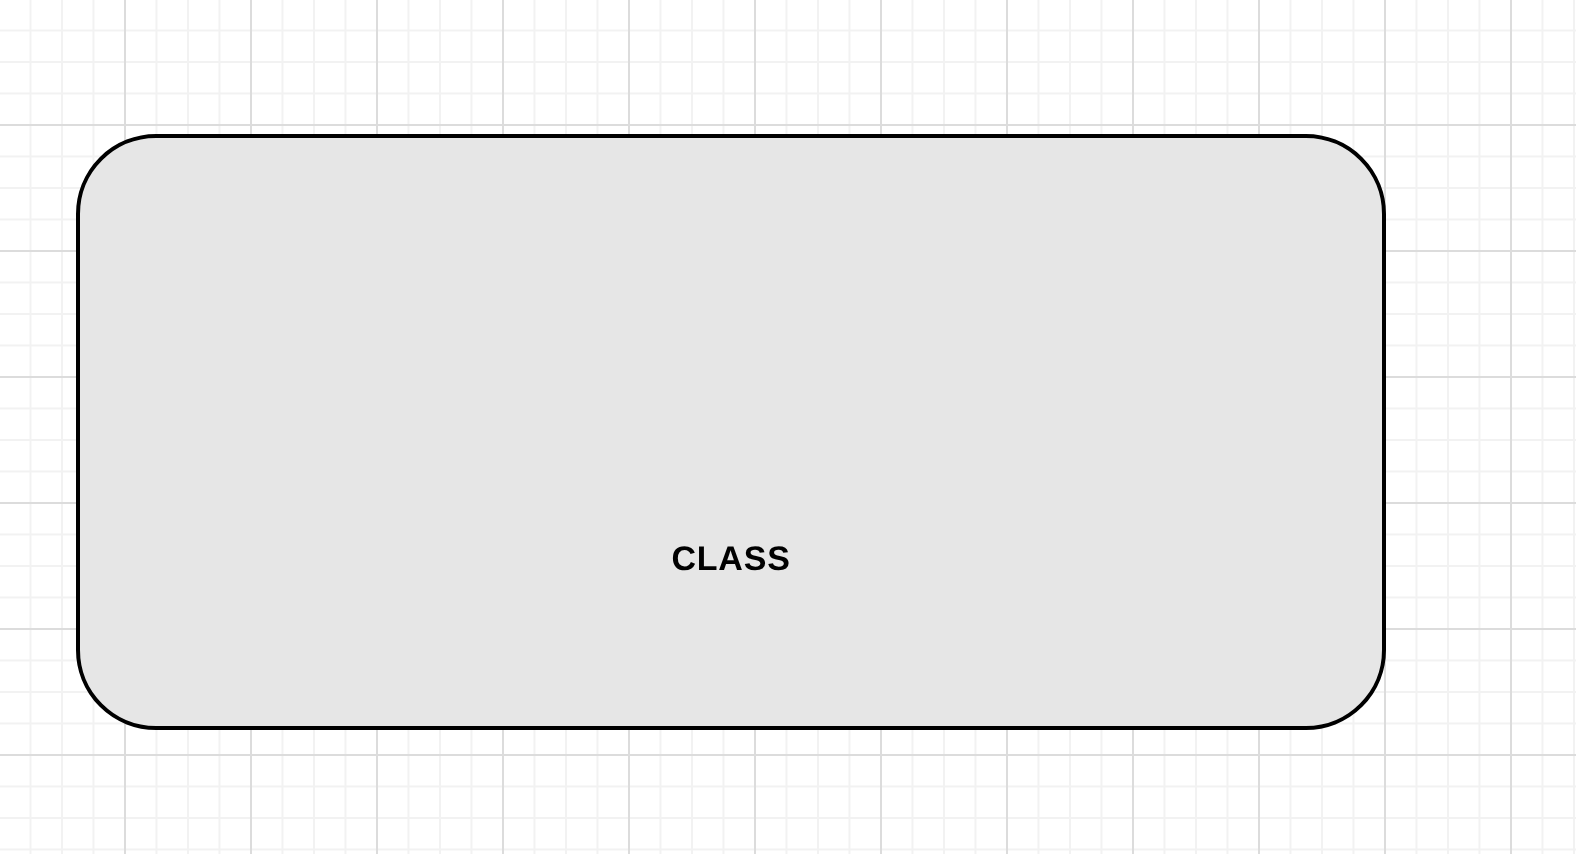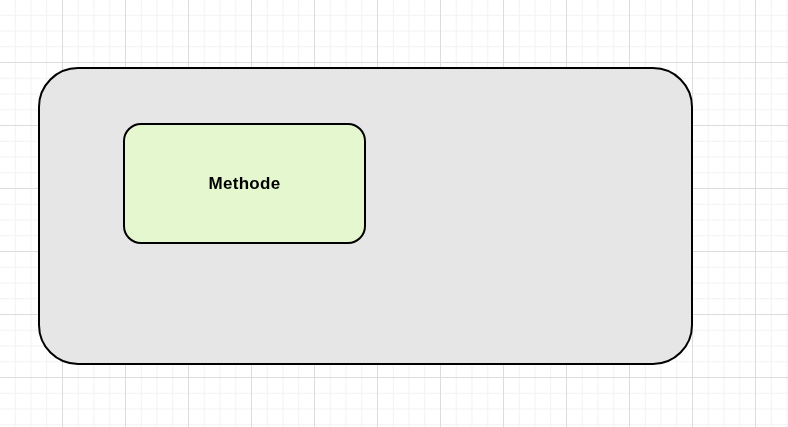--- a/index.html
+++ b/index.html
@@ -85,20 +85,18 @@
     letter-spacing: 0.4px;
   }
 </style>
 </head>
 <body>
 
 <div class="canvas">
 
   <div class="shape container-shape">
 
-    <div class="shape node node-methode">
-      <span class="node-label">Methode</span>
-    </div>
 
 
+    <div class="container-label">CLASS</div>
   </div>
 
 </div>
 
 </body></html>

